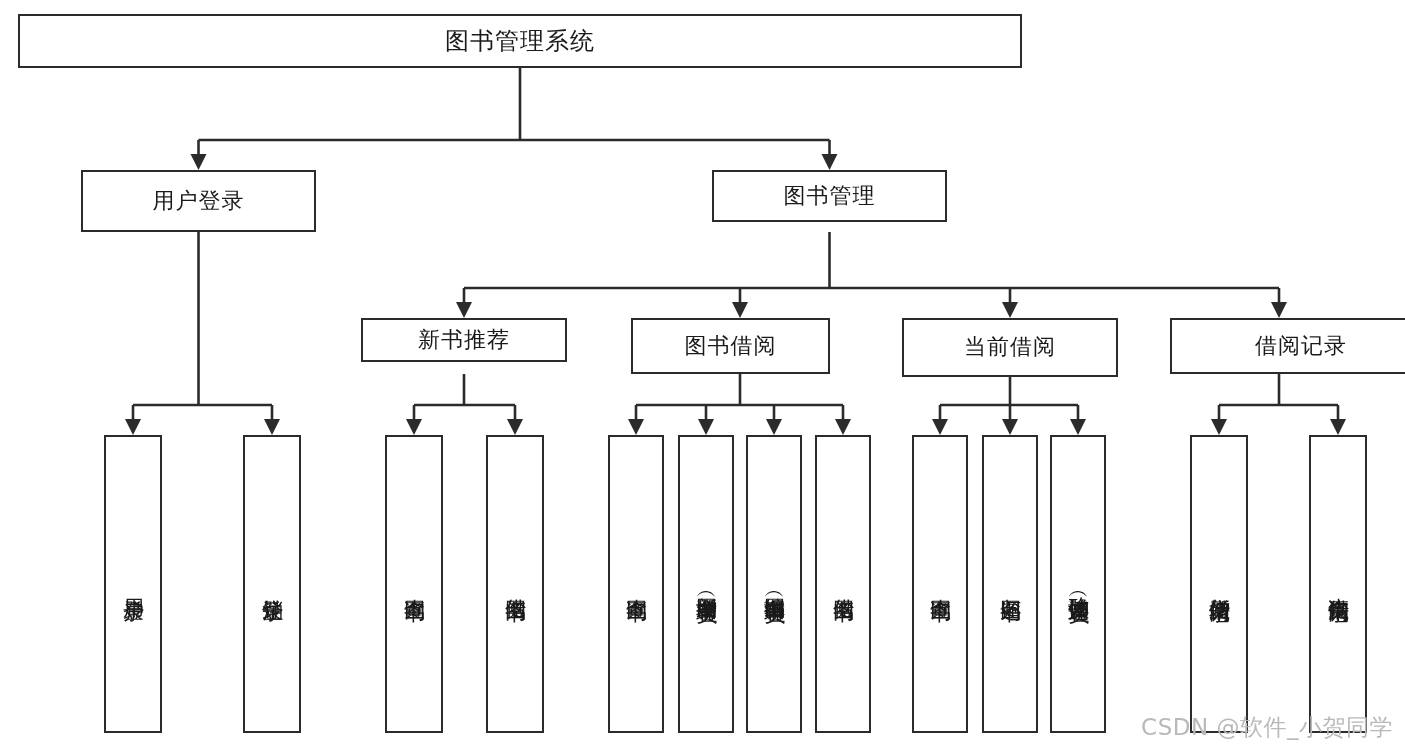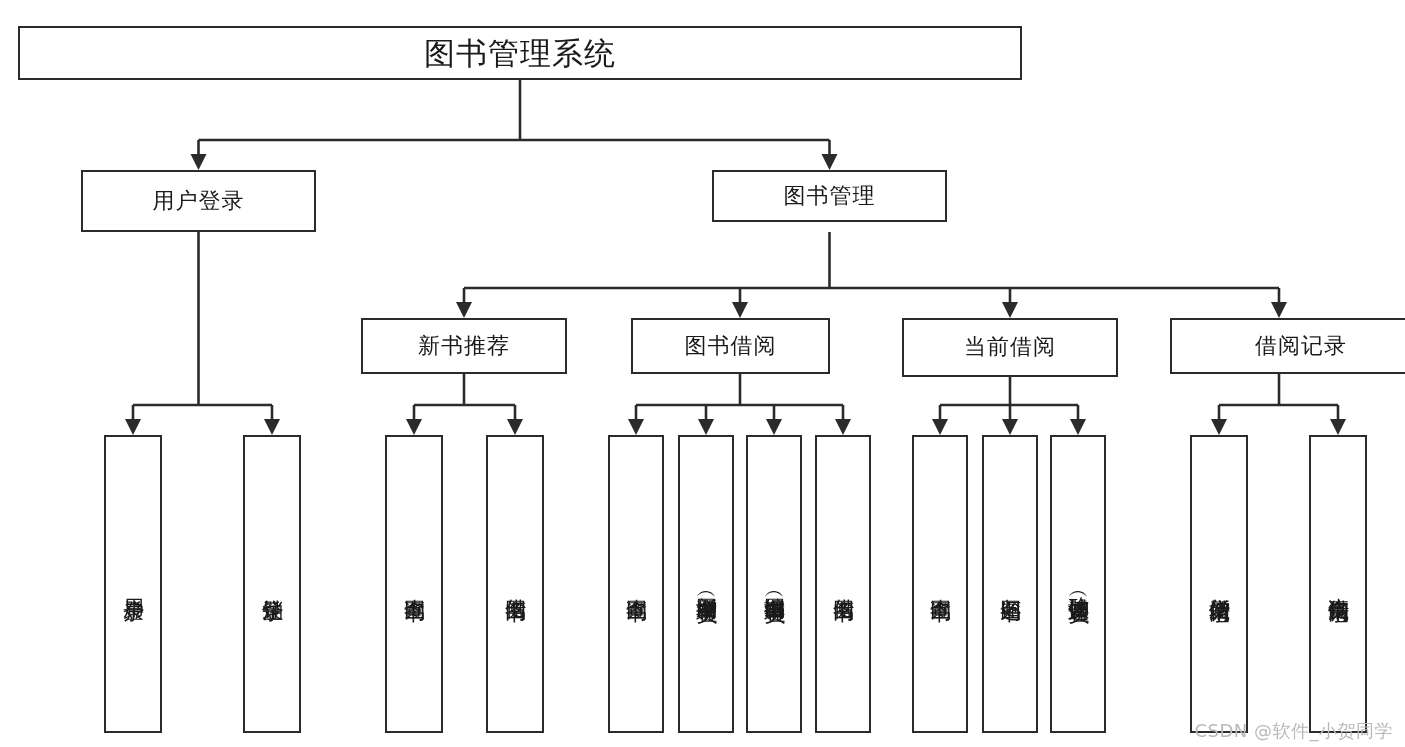--- a/index.html
+++ b/index.html
@@ -35,22 +35,21 @@
   .node.vertical {
     writing-mode: vertical-rl;
     text-orientation: upright;
     font-size: 21px;
     line-height: 1.12;
     letter-spacing: 1px;
     padding: 4px 0;
     text-align: center;
   }
   .node.root {
-    font-size: 31px;
-    margin-top: 12px;
+    font-size: 24px;
   }
   svg.edges {
     position: absolute;
     left: 0;
     top: 0;
     width: 1405px;
     height: 747px;
     pointer-events: none;
   }
   .edge-path {
@@ -60,21 +59,21 @@
     stroke-linecap: butt;
     stroke-linejoin: miter;
   }
   .arrow-head {
     fill: #2b2b2b;
   }
   #watermark {
     position: absolute;
     right: 12px;
     bottom: 4px;
-    font-size: 18px;
+    font-size: 23px;
     color: #b9b9b9;
     white-space: nowrap;
     letter-spacing: 0.5px;
   }
 </style>
 </head>
 <body>
 
 <div id="canvas">
 
@@ -132,21 +131,21 @@
         <polygon points="1211,419 1227,419 1219,435" class="arrow-head"></polygon>
         <path d="M1338 405 L1338 420" class="edge-path"></path>
         <polygon points="1330,419 1346,419 1338,435" class="arrow-head"></polygon>
       </g>
   </svg>
 
   <div id="node-layer">
       <div class="node horizontal root" style="left: 18px; top: 14px; width: 1004px; height: 54px;">图书管理系统</div>
       <div class="node horizontal" style="left: 81px; top: 170px; width: 235px; height: 62px;">用户登录</div>
       <div class="node horizontal" style="left: 712px; top: 170px; width: 235px; height: 52px;">图书管理</div>
-      <div class="node horizontal" style="left: 361px; top: 318px; width: 206px; height: 56px;">新书推荐</div>
+      <div class="node horizontal" style="left: 361px; top: 318px; width: 206px; height: 44px;">新书推荐</div>
       <div class="node horizontal" style="left: 631px; top: 318px; width: 199px; height: 56px;">图书借阅</div>
       <div class="node horizontal" style="left: 902px; top: 318px; width: 216px; height: 59px;">当前借阅</div>
       <div class="node horizontal" style="left: 1170px; top: 318px; width: 262px; height: 56px;">借阅记录</div>
       <div class="node vertical" style="left: 104px; top: 435px; width: 58px; height: 298px;">用户登录</div>
       <div class="node vertical" style="left: 243px; top: 435px; width: 58px; height: 298px;">注销登录</div>
       <div class="node vertical" style="left: 385px; top: 435px; width: 58px; height: 298px;">查询图书</div>
       <div class="node vertical" style="left: 486px; top: 435px; width: 58px; height: 298px;">借阅图书</div>
       <div class="node vertical" style="left: 608px; top: 435px; width: 56px; height: 298px;">查询图书</div>
       <div class="node vertical" style="left: 678px; top: 435px; width: 56px; height: 298px;">新增图书（管理员）</div>
       <div class="node vertical" style="left: 746px; top: 435px; width: 56px; height: 298px;">编辑图书（管理员）</div>

